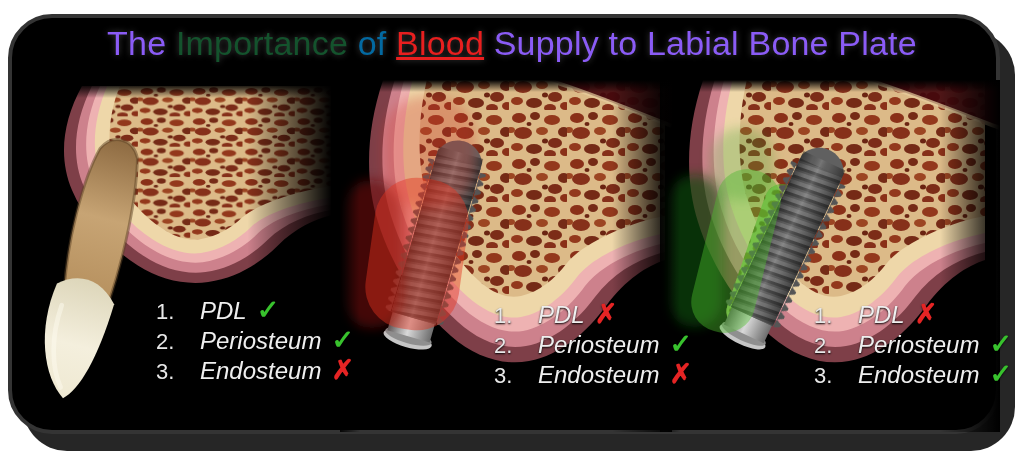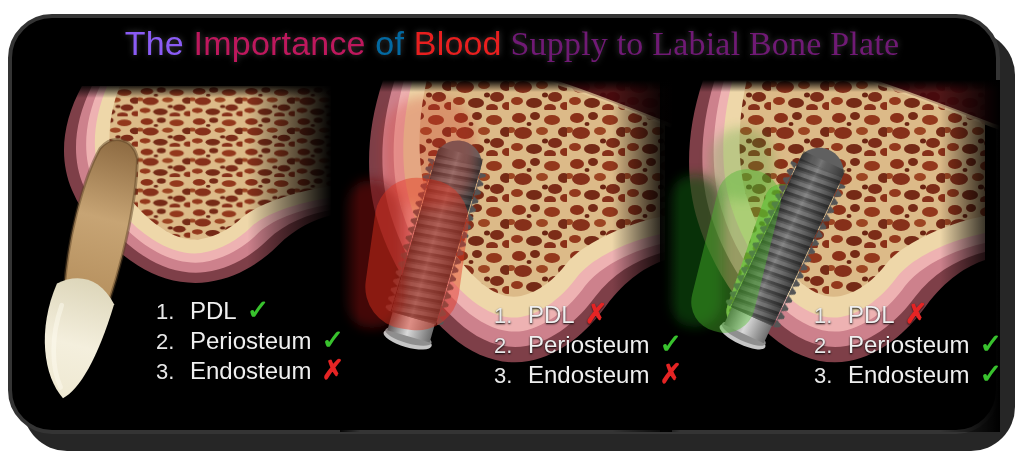--- a/index.html
+++ b/index.html
@@ -8,21 +8,21 @@
   .panel{position:absolute;left:8px;top:14px;width:984px;height:412px;background:#000;
          border:4px solid #343434;border-radius:44px;box-shadow:15px 17px 0 #262626;}
   .title{position:absolute;left:0;right:0;top:24px;text-align:center;font-size:34px;
          font-weight:500;letter-spacing:.2px;color:#f5f5f5;
          text-shadow:0 0 6px rgba(255,255,255,.25), 0 2px 3px rgba(0,0,0,.8);}
   .illus{position:absolute;}
   .list{position:absolute;z-index:5;}
   .li{display:flex;align-items:baseline;height:30px;font-size:24px;color:#efefef;
       text-shadow:0 1px 2px #000;}
   .li .num{width:26px;text-align:left;font-size:22px;color:#e8e8e8;}
-  .li .lbl{margin-left:8px;}
+  .li .lbl{margin-left:18px;font-style:italic;}
   .li .mark{margin-left:10px;font-size:27px;font-weight:bold;line-height:1;
             text-shadow:0 1px 2px rgba(0,0,0,.7);}
 </style>
 </head>
 <body>
 
 <div class="stage">
   <div class="panel"></div>
 
   <svg width="0" height="0" style="position:absolute" aria-hidden="true">
@@ -122,21 +122,21 @@
         <path d="M -27,-104 C -35,-150 -34,-215 -23,-250 C -13,-268 9,-268 18,-250
                  C 27,-210 27,-150 22,-102 C 8,-112 -12,-112 -27,-104 Z" fill="url(#gRoot)" stroke="#5d4426" stroke-opacity="0.5" stroke-width="3"></path>
         <path d="M -36,-108 C -46,-58 -28,-14 -3,2 C 12,-10 24,-46 28,-102
                  C 8,-124 -16,-124 -36,-108 Z" fill="url(#gCrown)"></path>
         <path d="M -26,-88 C -30,-55 -22,-25 -8,-8" stroke="#fffdf2" stroke-width="5" fill="none" opacity="0.45" stroke-linecap="round"></path>
       </g>
     </defs>
   </svg>
 
   <div class="title">
-    <span style="color: #8b5cf6;">The </span><span style="color: #be185d;">Importance</span><span style="color: #0369a1;"> of </span><span style="color: rgb(232, 31, 31);">Blood</span><span style="color: #701a75; font-family: Liberation Serif, serif;"> Supply to Labial Bone Plate</span>
+    <span style="color: #8b5cf6;">The </span><span style="color: #14532d;">Importance</span><span style="color: #0369a1;"> of </span><span style="color: rgb(232, 31, 31); text-decoration: underline;">Blood</span><span style="color: #8b5cf6;"> Supply to Labial Bone Plate</span>
   </div>
 
   <svg class="illus" style="left:22px;top:84px" width="310" height="345" viewBox="0 0 330 345" preserveAspectRatio="none">
     <use href="#bone" transform="translate(12,2) scale(0.96,0.66)"></use>
     <use href="#toothShape" transform="translate(47,313) rotate(13.5)"></use>
     <rect x="240" y="0" width="90" height="345" fill="url(#gFadeR)"></rect>
     <rect x="0" y="0" width="330" height="14" fill="url(#gFadeT)"></rect>
   </svg>
 
   <svg class="illus" style="left:340px;top:80px" width="332" height="352" viewBox="0 0 332 352">

